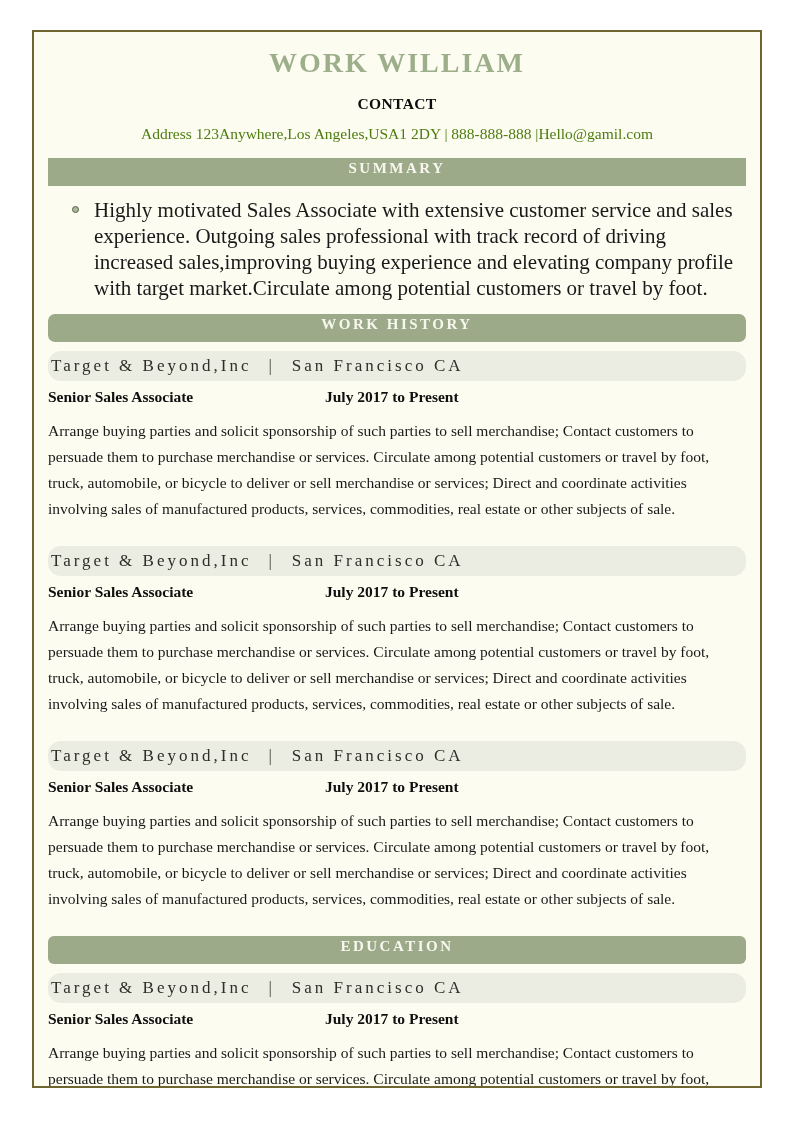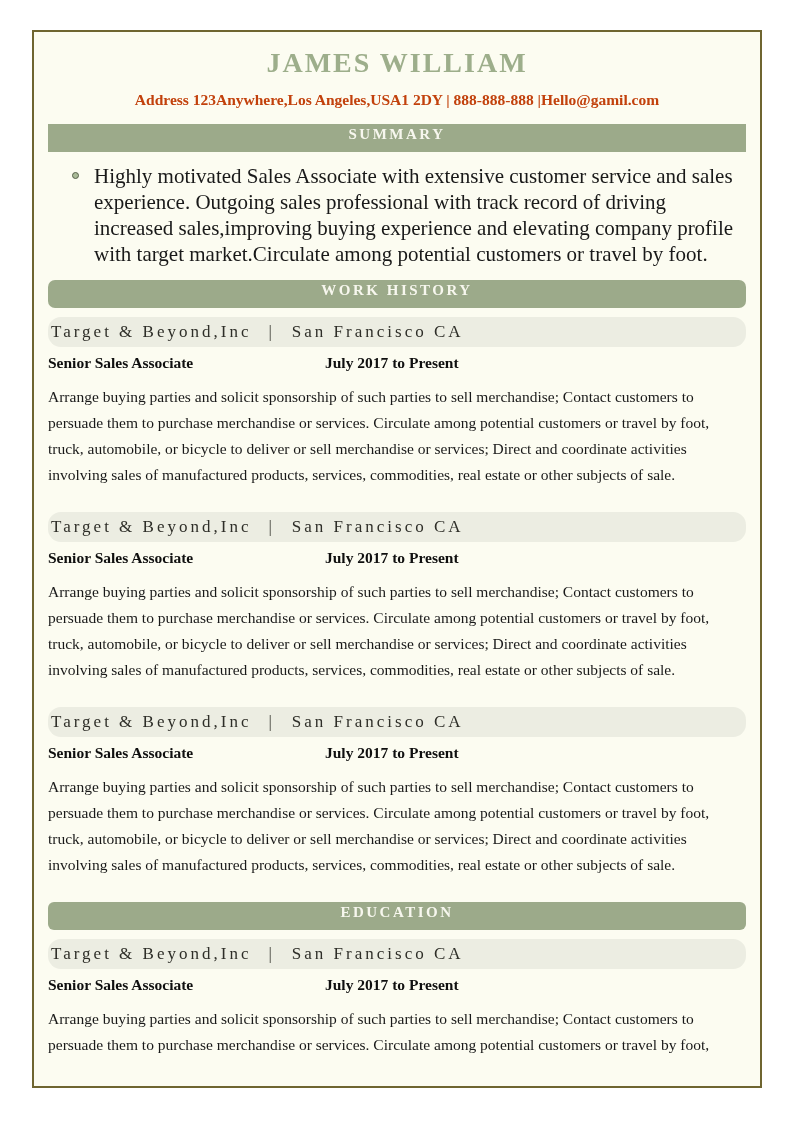--- a/index.html
+++ b/index.html
@@ -27,21 +27,21 @@
     margin-top:15px;text-align:center;
     font-size:28px;font-weight:bold;letter-spacing:2px;
     color:var(--title-green);
   }
   .contact-heading{
     margin-top:16px;text-align:center;
     font-size:15.5px;font-weight:bold;letter-spacing:.4px;color:#0d0d0d;
   }
   .contact-line{
     margin-top:12px;text-align:center;
-    font-size:15.5px;color:#c2410c;font-weight:bold;
+    font-size:15.5px;color:#4d7c0f;
   }
   .banner{
     margin-top:15px;height:28px;line-height:20px;
     background:var(--banner-green);color:var(--banner-text);
     text-align:center;font-size:15px;font-weight:bold;letter-spacing:2.5px;
   }
   .summary-list{margin-top:11px;}
   .summary-item{
     position:relative;padding-left:46px;
     font-size:21px;line-height:26px;color:var(--text-dark);
@@ -65,22 +65,23 @@
     width:700px;
   }
   .banner-education{margin-top:18px;border-radius:6px;}
   .entry-last{margin-bottom:0;}
 </style>
 </head>
 <body>
 
 <div class="page">
 
-  <div class="doc-title">JAMES WILLIAM</div>
+  <div class="doc-title">WORK WILLIAM</div>
 
+  <div class="contact-heading">CONTACT</div>
   <div class="contact-line">Address 123Anywhere,Los Angeles,USA1 2DY | 888-888-888 |Hello@gamil.com</div>
 
   <div class="banner">SUMMARY</div>
 
   <div class="summary-list">
     <div class="summary-item">
       <span class="bullet-dot"></span>
       <span>Highly motivated Sales Associate with extensive customer service and sales experience. Outgoing sales professional with track record of driving increased sales,improving buying experience and elevating company profile with target market.Circulate among potential customers or travel by foot.</span>
     </div>
   </div>

